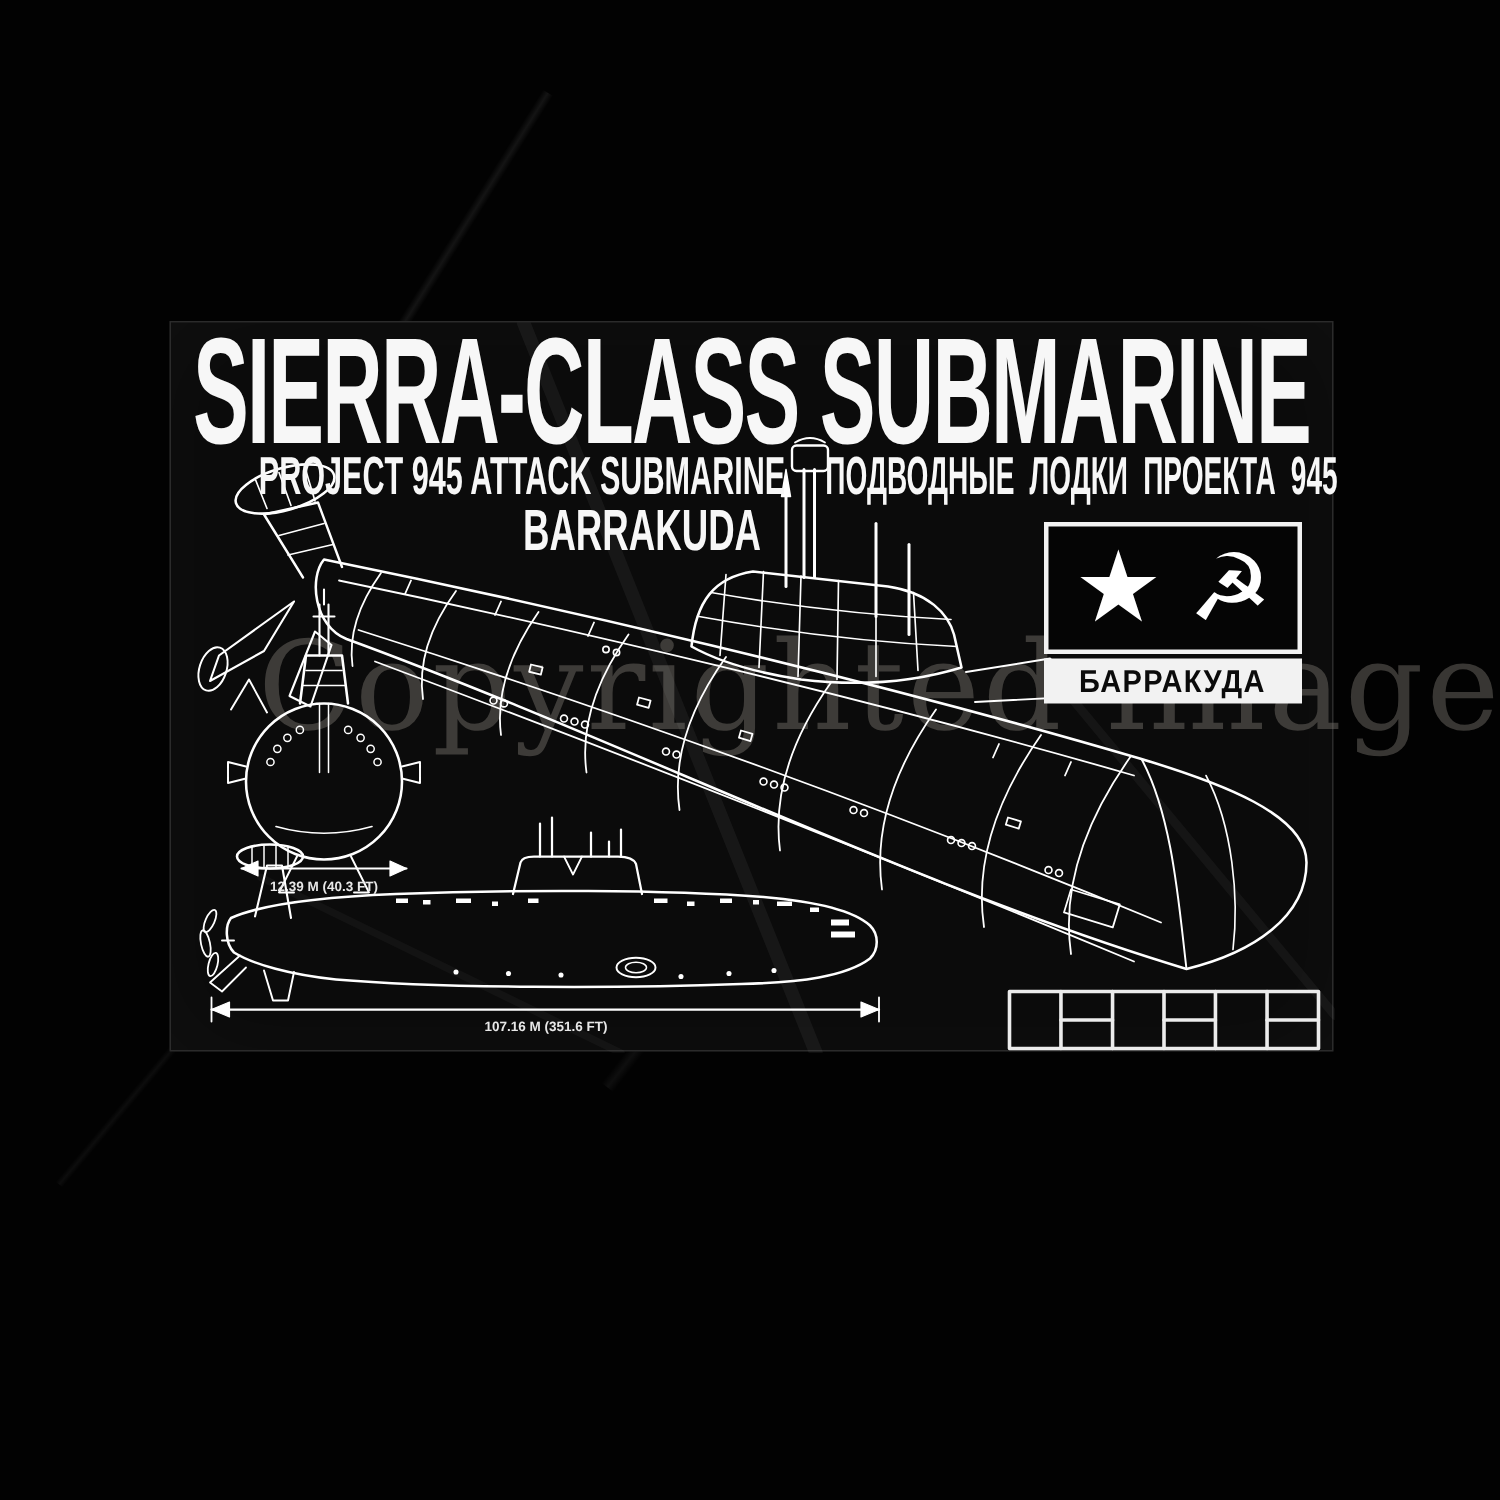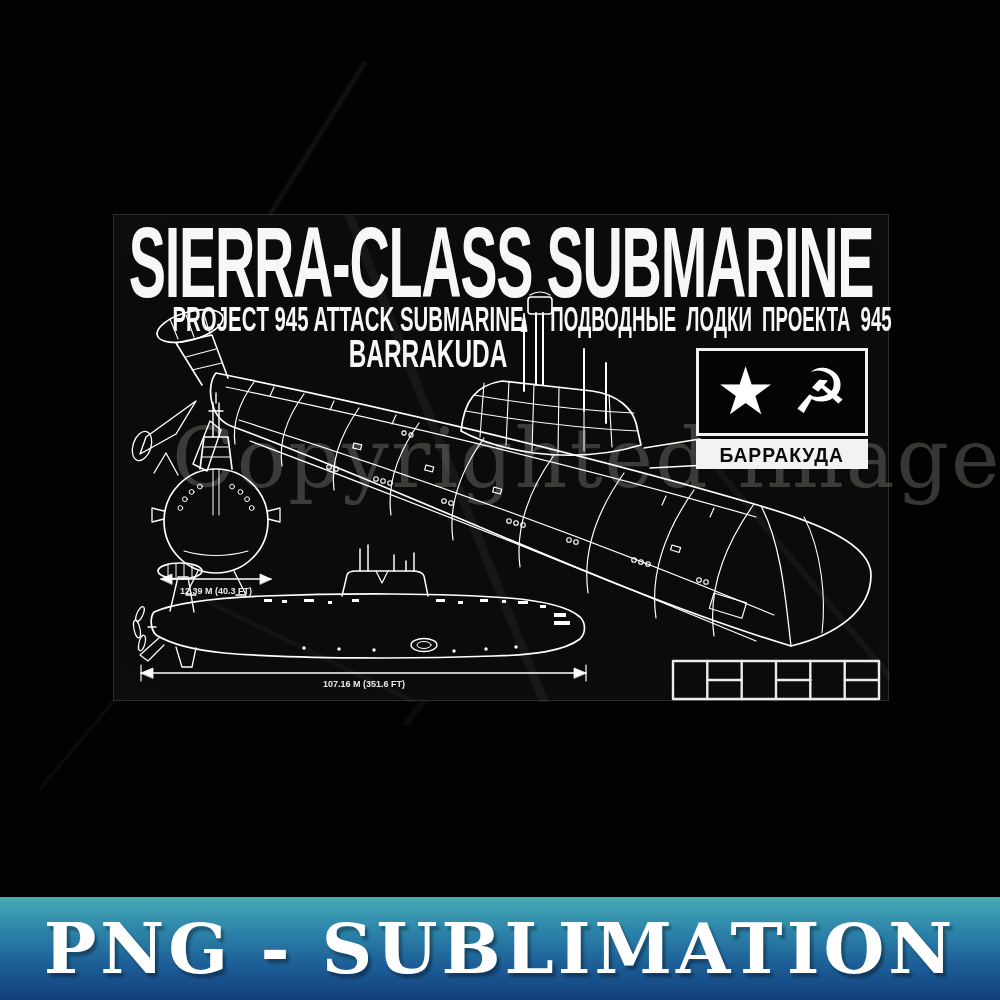--- a/index.html
+++ b/index.html
@@ -257,16 +257,13 @@
 
     <div class="flag-box">
       <span class="glyph star">★</span>
       <span class="glyph hs">☭</span>
     </div>
     <div class="flag-label">
       <span class="condense">БАРРАКУДА</span>
     </div>
   </div>
 
-  <div class="banner">
-    <span class="label">PNG - SUBLIMATION</span>
-  </div>
 </div>
 
 </body></html>

